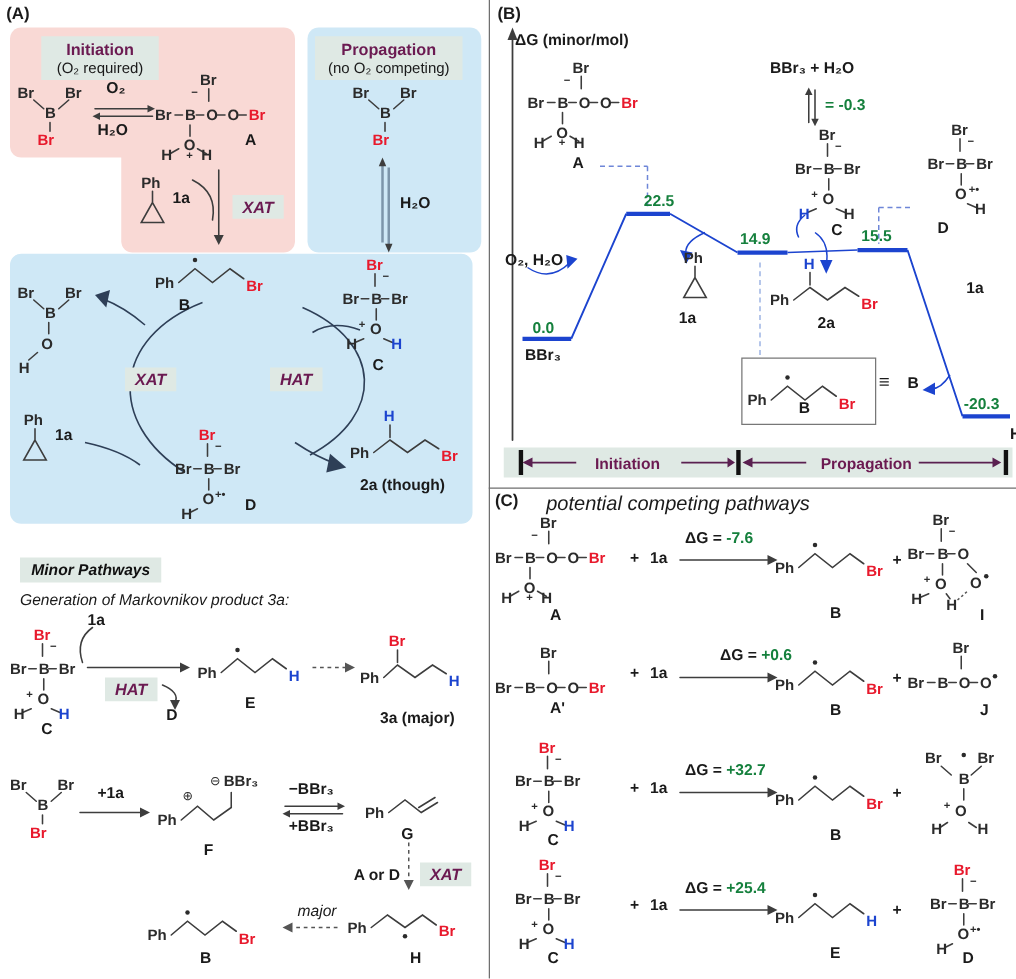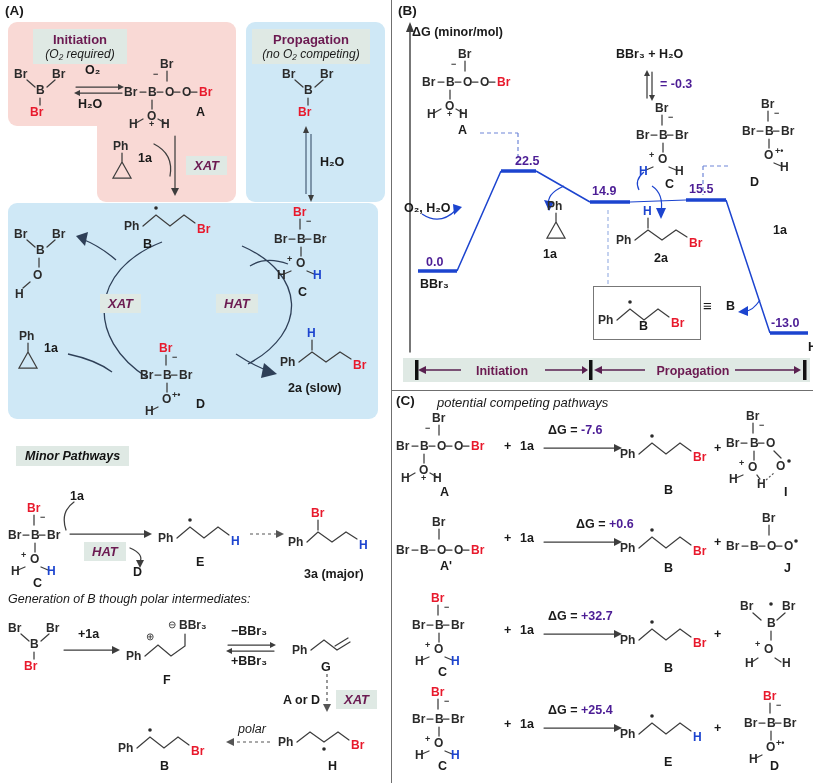--- a/index.html
+++ b/index.html
@@ -1,29 +1,29 @@
 <!DOCTYPE html>
 <html><head>
 <meta charset="utf-8">
 <style>
   html,body{margin:0;padding:0;background:#fff}
   .fig{position:relative;width:813px;height:783px;background:#fff;overflow:hidden;
        font-family:"Liberation Sans",sans-serif}
   .abs{position:absolute}
   .lb{position:absolute;font-weight:700;font-size:12.5px;color:#1a1a1a;white-space:nowrap;line-height:1.1}
-  .bl{color:#4c1d95}
+  .bl{color:#15803d}
   .it{font-style:italic;font-weight:400;font-size:12.5px;color:#1a1a1a}
   .tag{font-size:13.5px}
   .pill{position:absolute;background:#dfe9e4;color:#6b1a51;font-style:italic;font-weight:700;
         font-size:13px;padding:2px 8px;white-space:nowrap}
   .mpill{position:absolute;background:#dfe9e4;color:#111;font-style:italic;font-weight:700;
          font-size:12.5px;padding:3px 9px;white-space:nowrap}
   .hdrbox{position:absolute;background:#dfe9e4;text-align:center;padding:3px 6px}
   .hdrbox .t1{color:#6b1a51;font-weight:700;font-size:13px}
-  .hdrbox .t2{color:#1a1a1a;font-style:italic;font-size:12px}
+  .hdrbox .t2{color:#1a1a1a;font-size:12px}
   .pinkbox{position:absolute;background:#f9d9d5;border-radius:9px}
   .bluebox{position:absolute;background:#cfe8f6;border-radius:9px}
   .divider{position:absolute;background:#6f6f6f}
   svg{position:absolute;overflow:visible}
   svg text{font-family:"Liberation Sans",sans-serif;font-weight:700;font-size:12px;fill:#2b2b2b}
   svg text.sm{font-size:9px}
   svg text.chg{font-size:10px;font-weight:400}
   svg text.red{fill:#e8192c}
   svg text.blu{fill:#1c44cf}
   svg text.tc{fill:var(--tc,#2b2b2b)}
@@ -290,23 +290,24 @@
       <use href="#s-cp"></use>
     </svg>
 <div class="lb" style="left:44px;top:342px">1a</div>
 <svg style="left:140px;top:340px" width="68" height="80">
       <use href="#s-D" style="--tc:#e8192c"></use>
     </svg>
 <div class="lb" style="left:196px;top:398px">D</div>
 <svg style="left:280px;top:326px" width="106" height="58">
       <use href="#s-2a"></use>
     </svg>
-<div class="lb" style="left:288px;top:382px">2a (slow)</div>
+<div class="lb" style="left:288px;top:382px">2a (though)</div>
 
 <div class="mpill" style="left:16px;top:446px">Minor Pathways</div>
+<div class="it abs" style="left:16px;top:473px">Generation of Markovnikov product 3a:</div>
 <svg style="left:8px;top:500px" width="68" height="80">
       <use href="#s-C" style="--tc:#e8192c;--hr:#1c44cf"></use>
     </svg>
 <div class="lb" style="left:33px;top:577px">C</div>
 <div class="lb" style="left:70px;top:490px">1a</div>
 <svg style="left:58px;top:500px" width="20" height="34">
   <path class="bd" d="M16,2 Q2,12 8,30"></path>
 </svg>
 <svg style="left:70px;top:528px" width="84" height="12">
   <path class="bd" d="M0,6 74,6"></path>
@@ -324,21 +325,20 @@
 <div class="lb" style="left:196px;top:556px">E</div>
 <svg style="left:250px;top:528px" width="36" height="12">
   <path class="gdash" d="M0,6 26,6"></path>
       <polygon class="ah" points="26,2 34,6 26,10" style="fill:#555"></polygon>
 </svg>
 <svg style="left:288px;top:506px" width="102" height="56">
       <use href="#s-3a"></use>
     </svg>
 <div class="lb" style="left:304px;top:568px">3a (major)</div>
 
-<div class="it abs" style="left:8px;top:592px">Generation of B though polar intermediates:</div>
 <svg style="left:8px;top:618px" width="56" height="54">
       <use href="#s-bbr3"></use>
     </svg>
 <div class="lb" style="left:78px;top:628px">+1a</div>
 <svg style="left:64px;top:644px" width="58" height="12">
   <path class="bd" d="M0,6 48,6"></path>
       <polygon class="ah" points="48,2 56,6 48,10"></polygon>
 </svg>
 <svg style="left:126px;top:616px" width="92" height="56">
       <use href="#s-F"></use>
@@ -356,21 +356,21 @@
 <svg style="left:320px;top:674px" width="14" height="40">
   <path class="gdash" d="M7,0 7,30"></path>
       <polygon class="ah" points="3,30 7,38 11,30" style="fill:#555"></polygon>
 </svg>
 <div class="lb" style="left:283px;top:694px">A or D</div>
 <div class="pill" style="left:336px;top:690px">XAT</div>
 <svg style="left:278px;top:718px" width="104" height="42">
       <use href="#s-H"></use>
     </svg>
 <div class="lb" style="left:328px;top:760px">H</div>
-<div class="it abs" style="left:238px;top:722px">polar</div>
+<div class="it abs" style="left:238px;top:722px">major</div>
 <svg style="left:224px;top:736px" width="54" height="12">
   <path class="gdash" d="M46,6 10,6"></path>
       <polygon class="ah" points="10,2 2,6 10,10" style="fill:#555"></polygon>
 </svg>
 <svg style="left:118px;top:718px" width="100" height="44">
       <use href="#s-B"></use>
     </svg>
 <div class="lb" style="left:160px;top:760px">B</div>
 
 <div class="divider" style="left:391px;top:0;width:1.3px;height:783px"></div>
@@ -399,21 +399,21 @@
 <div class="lb" style="left:412px;top:26px">ΔG (minor/mol)</div>
 <svg style="left:422px;top:46px" width="112" height="74">
       <use href="#s-A"></use>
     </svg>
 <div class="lb" style="left:458px;top:124px">A</div>
 <div class="lb bl" style="left:426px;top:256px">0.0</div>
 <div class="lb" style="left:420px;top:278px">BBr₃</div>
 <div class="lb bl" style="left:515px;top:155px">22.5</div>
 <div class="lb bl" style="left:592px;top:185px">14.9</div>
 <div class="lb bl" style="left:689px;top:183px">15.5</div>
-<div class="lb bl" style="left:771px;top:317px">-13.0</div>
+<div class="lb bl" style="left:771px;top:317px">-20.3</div>
 <div class="lb" style="left:808px;top:341px">HOBBr₂</div>
 <div class="lb" style="left:404px;top:202px">O₂, H₂O</div>
 <svg style="left:540px;top:198px" width="36" height="48">
       <use href="#s-cp"></use>
     </svg>
 <div class="lb" style="left:543px;top:248px">1a</div>
 <div class="lb" style="left:616px;top:48px">BBr₃ + H₂O</div>
 <svg style="left:644px;top:70px" width="12" height="34">
   <path class="bd" d="M3,4 3,28 M8,2 8,26"></path>
   <polygon class="ah" points="0,6 3,0 6,6"></polygon>
@@ -450,21 +450,21 @@
   <polygon class="pah" points="23,8 15,12 23,16"></polygon>
       <polygon class="pah" points="179,8 185,12 179,16"></polygon>
   <path class="pln" d="M198,12 H242 M332,12 H392"></path>
   <polygon class="pah" points="199,8 191,12 199,16"></polygon>
       <polygon class="pah" points="391,8 398,12 391,16"></polygon>
   <text x="99" y="17" text-anchor="middle" style="fill:#6b1a51;font-size:12.5px">Initiation</text>
   <text x="290" y="17" text-anchor="middle" style="fill:#6b1a51;font-size:12.5px">Propagation</text>
 </svg>
 
 <div class="lb tag" style="left:396px;top:394px">(C)</div>
-<div class="it abs" style="left:437px;top:395px;font-size:13px">potential competing pathways</div>
+<div class="it abs" style="left:437px;top:395px;font-size:16px">potential competing pathways</div>
 
 <svg style="left:396px;top:410px" width="112" height="74">
       <use href="#s-A"></use>
     </svg>
 <div class="lb" style="left:440px;top:486px">A</div>
 <div class="lb" style="left:504px;top:440px">+</div>
 <div class="lb" style="left:520px;top:440px">1a</div>
 <div class="lb abs" style="left:548px;top:424px"><span>ΔG =</span> <span class="bl">-7.6</span></div>
 <svg style="left:544px;top:442px" width="80" height="12">
   <path class="bd" d="M0,6 70,6"></path>

